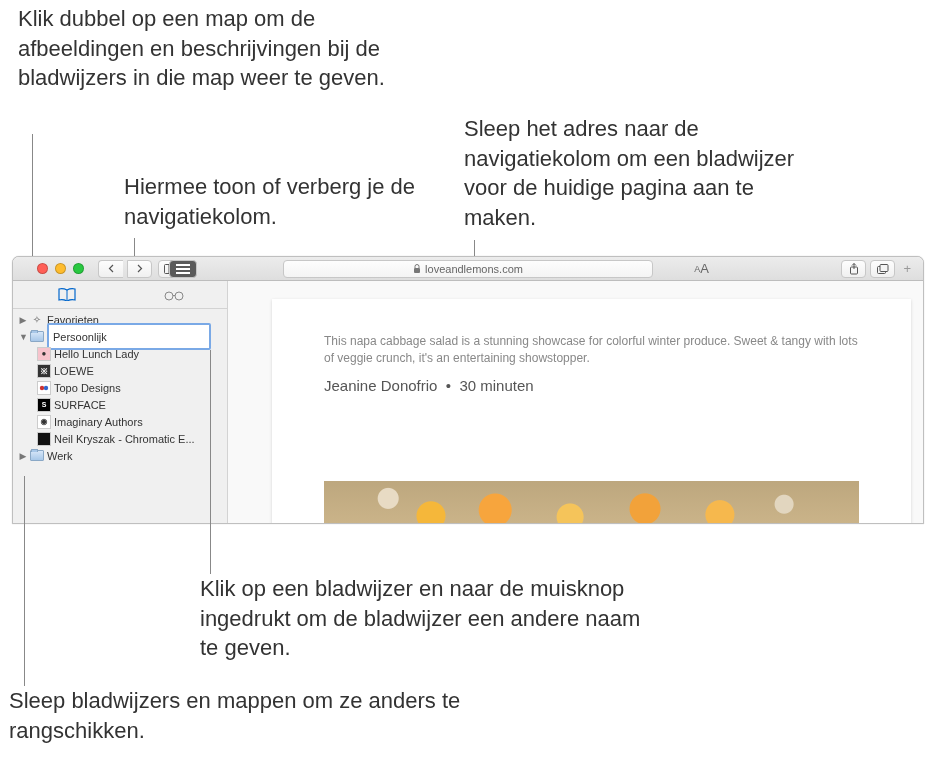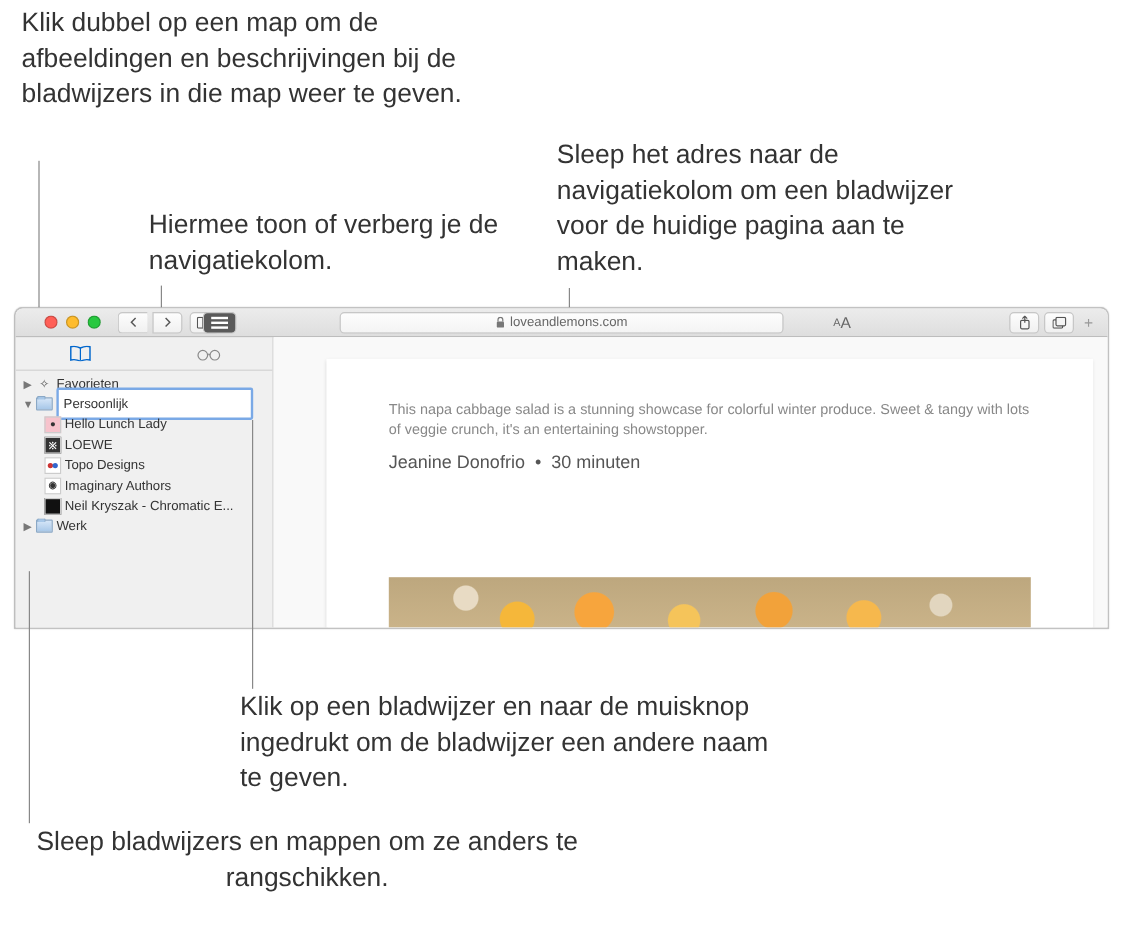--- a/index.html
+++ b/index.html
@@ -326,20 +326,24 @@
         <div class="sb-row indent">
           <span class="site-icon" style="background:#fff;">
             <svg width="10" height="10" viewBox="0 0 10 10">
                 <circle cx="3" cy="5" r="2.2" fill="#c33"></circle>
                 <circle cx="7" cy="5" r="2.2" fill="#36c"></circle>
               </svg>
           </span>
           <span class="sb-label">Topo Designs</span>
         </div>
         <div class="sb-row indent">
+          <span class="site-icon" style="background:#000;color:#fff;font-size:7px;">S</span>
+          <span class="sb-label">SURFACE</span>
+        </div>
+        <div class="sb-row indent">
           <span class="site-icon" style="background:#fff;">◉</span>
           <span class="sb-label">Imaginary Authors</span>
         </div>
         <div class="sb-row indent">
           <span class="site-icon" style="background:#111;"></span>
           <span class="sb-label">Neil Kryszak - Chromatic E...</span>
         </div>
 
         <div class="sb-row">
           <span class="triangle">▶</span>
@@ -362,13 +366,13 @@
         <div class="food-img"></div>
       </div>
     </div>
   </div>
 </div>
 
 <div class="callout-line" style="left:210px; top:350px; width:1px; height:224px;"></div>
 <div class="callout" style="left:200px; top:574px; max-width:460px;">Klik op een bladwijzer en naar de muisknop ingedrukt om de bladwijzer een andere naam te geven.</div>
 
 <div class="callout-line" style="left:24px; top:476px; width:1px; height:210px;"></div>
-<div class="callout" style="left:26px; top:686px; max-width:460px;text-align:center;">Sleep bladwijzers en mappen om ze anders te rangschikken.</div>
+<div class="callout" style="left:9px; top:686px; max-width:460px;">Sleep bladwijzers en mappen om ze anders te rangschikken.</div>
 
 </body></html>

